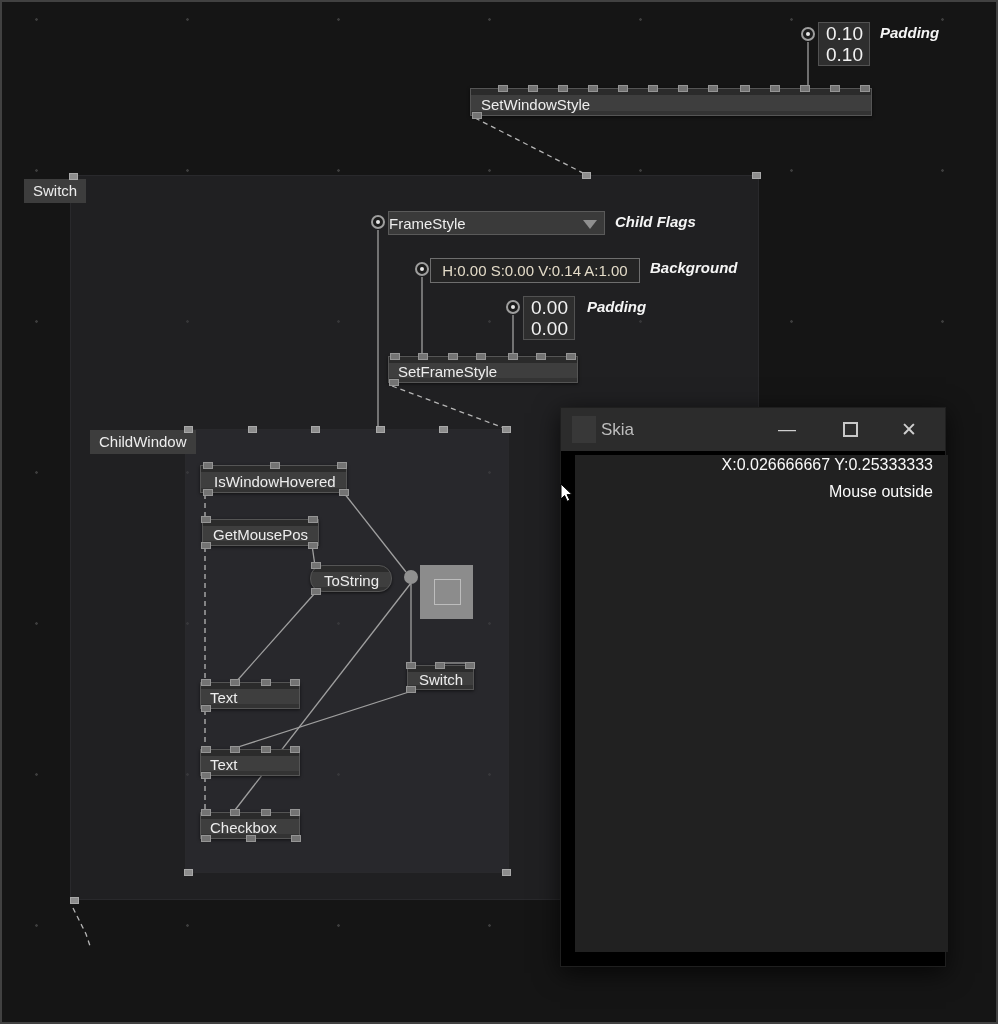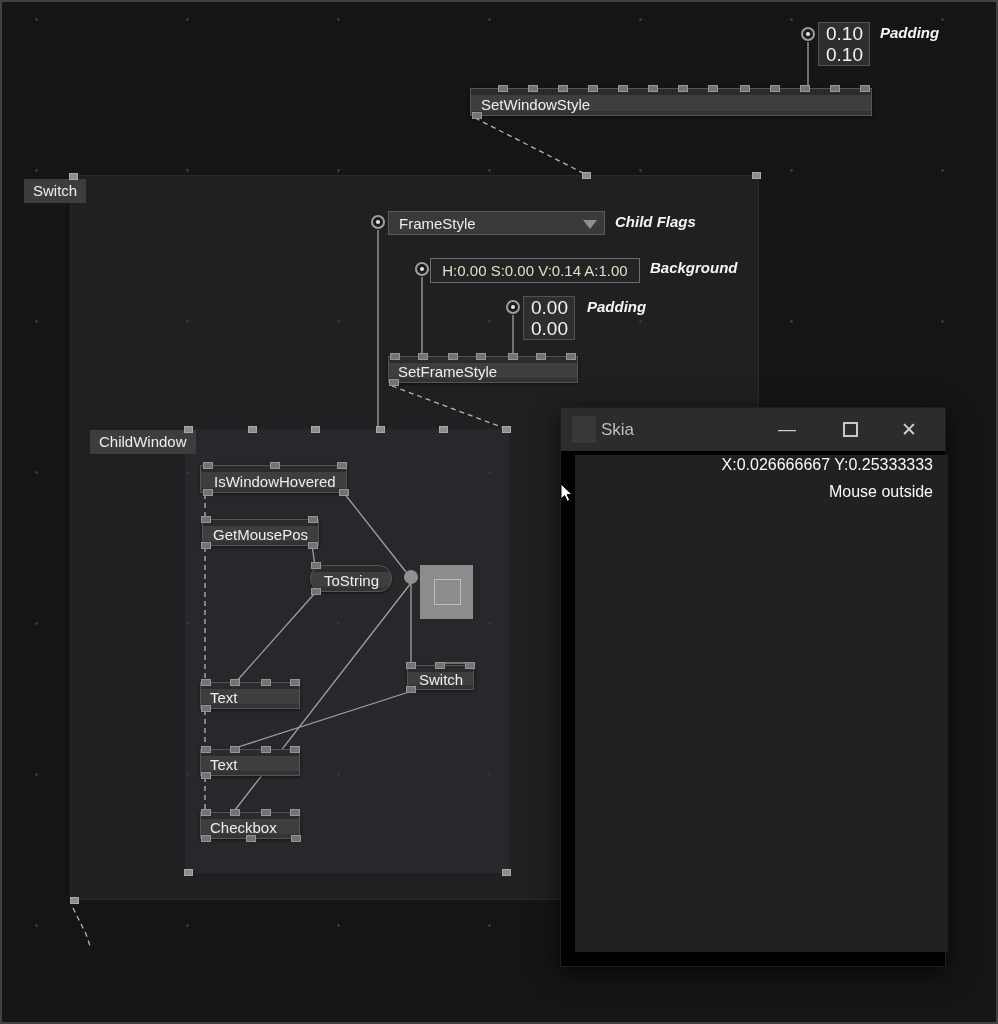--- a/index.html
+++ b/index.html
@@ -30,21 +30,21 @@
   
   .cpin { position:absolute; width:14px; height:14px; border-radius:50%;
           border:2px solid #9e9e9e; background:#1c1c1c; z-index:11; }
   .cpin::after { content:""; position:absolute; left:3px; top:3px; width:4px; height:4px;
                  border-radius:50%; background:#e6e6e6; }
   
   .valbox { position:absolute; background:#2e2e2e; border:1px solid #525252; color:#f2f2f2;
             font-size:19px; text-align:right; z-index:10; }
   .valbox div { padding:0 7px; line-height:21px; }
   .dropdown { position:absolute; background:#3a3a3a; border:1px solid #5a5a5a; color:#ededed;
-              font-size:15px; display:flex; align-items:center; padding-left:10px; z-index:10; }
+              font-size:15px; display:flex; align-items:center; z-index:10; }
   .dd-arrow { position:absolute; right:7px; top:8px; width:0; height:0;
               border-left:7px solid transparent; border-right:7px solid transparent;
               border-top:9px solid #8f8f8f; }
   .colorbox { position:absolute; background:#242424; border:1px solid #6e6e6e; color:#e3dbc8;
               font-size:15px; display:flex; align-items:center; justify-content:center; z-index:10; }
   .flabel { position:absolute; color:#f5f5f5; font-size:15px; font-style:italic;
             font-weight:bold; white-space:nowrap; z-index:9; }
   
   .preview { position:absolute; left:418px; top:563px; width:53px; height:54px;
              background:#8c8c8c; z-index:10; }

